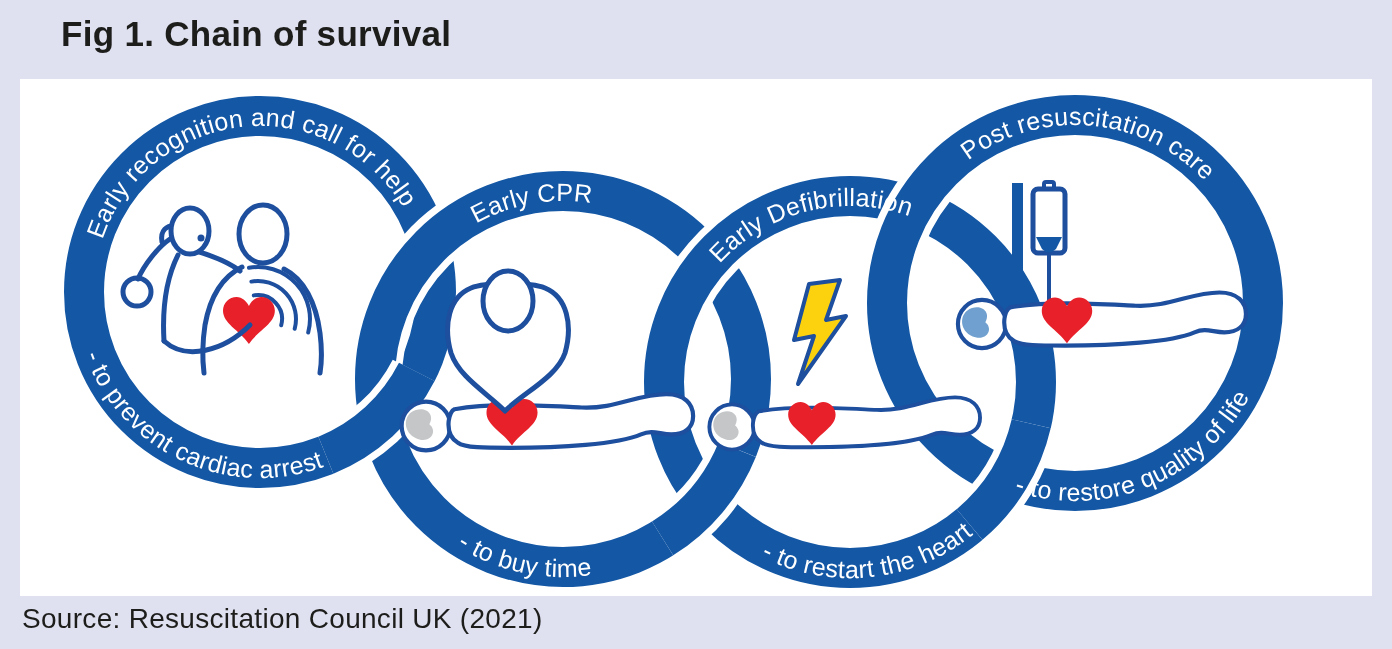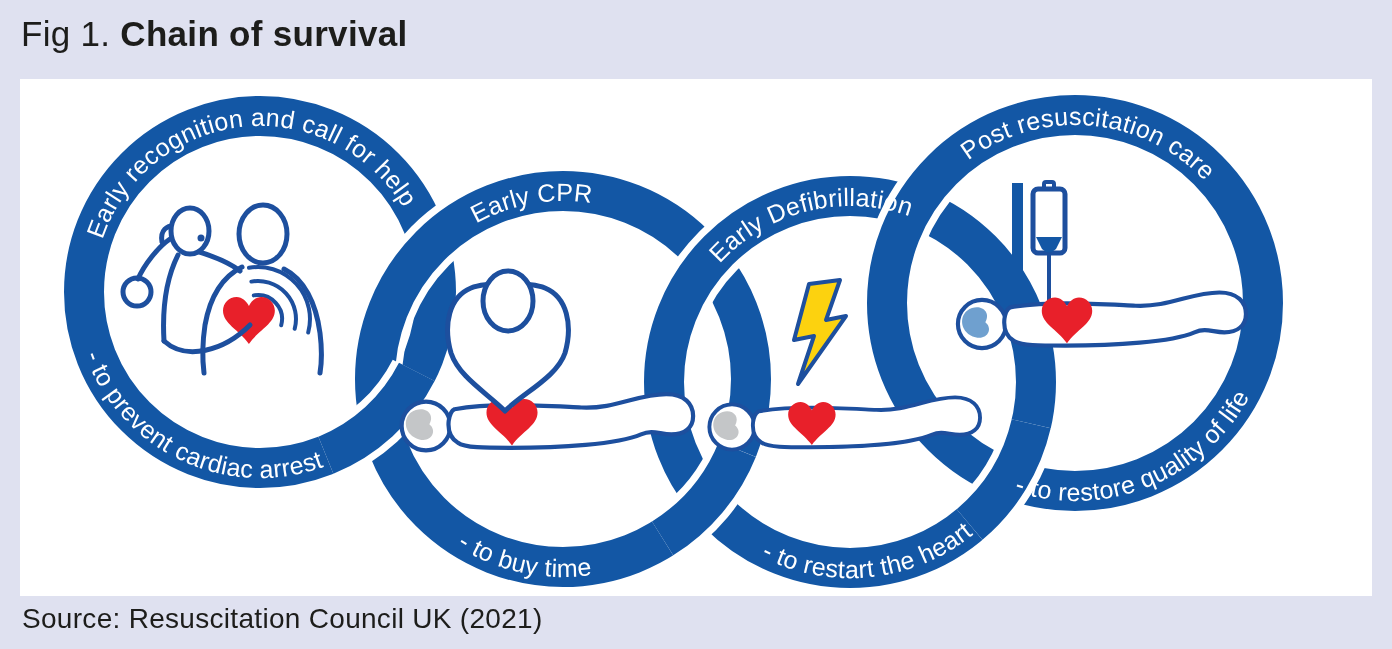--- a/index.html
+++ b/index.html
@@ -8,21 +8,21 @@
     background:var(--background,#dfe1f0);
     font-family:"Liberation Sans",sans-serif;
     position:relative;overflow:hidden;
   }
   .page{position:absolute;inset:0;}
   .title-row{
     position:absolute;left:21px;top:8px;height:52px;
     display:flex;align-items:center;gap:10px;
     color:#1d1d1b;font-size:35px;letter-spacing:.3px;
   }
-  .title-row .fig{font-weight:400;}
+  .title-row .fig{font-weight:700;margin-left:40px;}
   .title-row .bold{font-weight:700;text-align:center;}
   .panel{
     position:absolute;left:20px;top:79px;width:1352px;height:517px;
     background:var(--panel,#ffffff);
   }
   .source-row{
     position:absolute;left:22px;top:603px;
     color:#1d1d1b;font-size:28px;font-weight:400;letter-spacing:.3px;
   }
   svg{display:block;}

